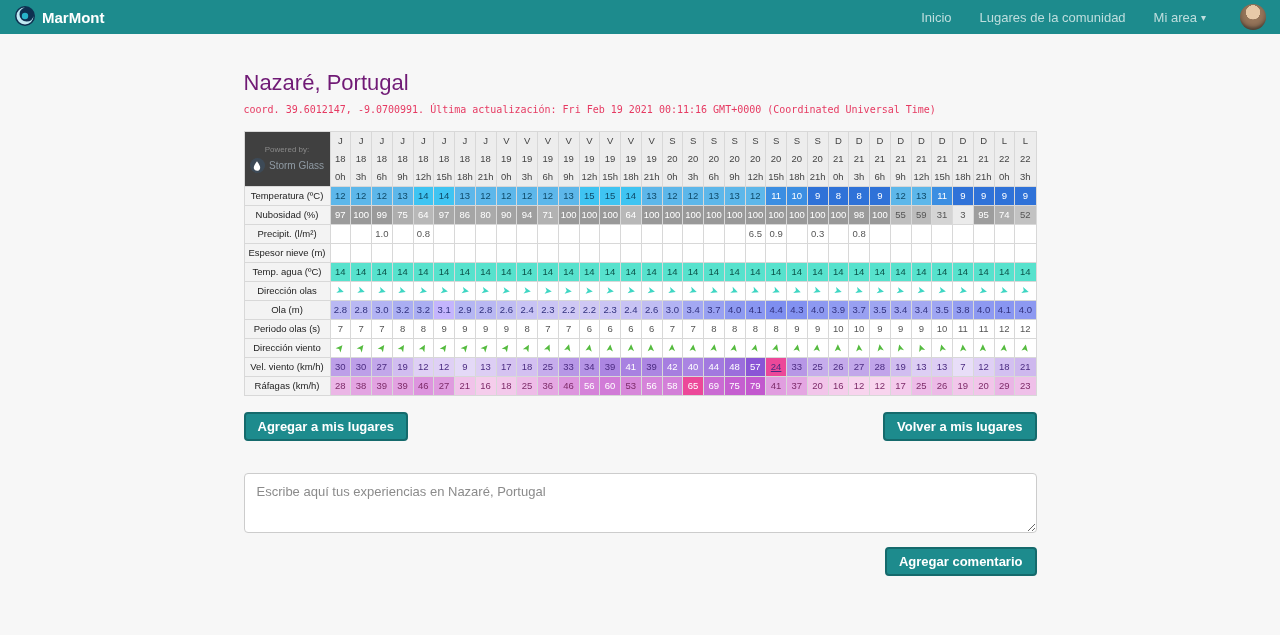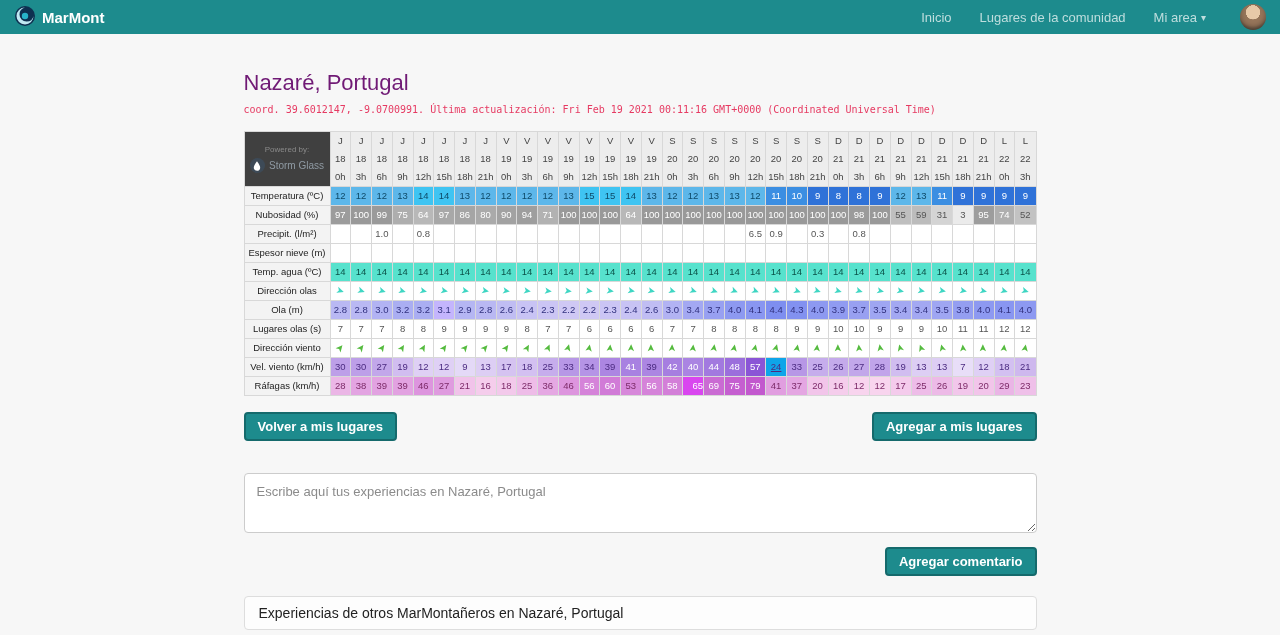--- a/index.html
+++ b/index.html
@@ -571,21 +571,21 @@
           <td style="background: rgb(159, 166, 242); color: rgb(49, 49, 126);">3.5</td>
           <td style="background: rgb(163, 168, 242); color: rgb(49, 49, 126);">3.4</td>
           <td style="background: rgb(163, 168, 242); color: rgb(49, 49, 126);">3.4</td>
           <td style="background: rgb(159, 166, 242); color: rgb(49, 49, 126);">3.5</td>
           <td style="background: rgb(148, 158, 241); color: rgb(49, 49, 126);">3.8</td>
           <td style="background: rgb(141, 153, 241); color: rgb(49, 49, 126);">4.0</td>
           <td style="background: rgb(137, 150, 241); color: rgb(49, 49, 126);">4.1</td>
           <td style="background: rgb(141, 153, 241); color: rgb(49, 49, 126);">4.0</td>
         </tr>
         <tr>
-          <th class="rowlabel">Lugares olas (s)</th>
+          <th class="rowlabel">Periodo olas (s)</th>
           <td style="background: rgb(255, 255, 255); color: rgb(85, 85, 85);">7</td>
           <td style="background: rgb(255, 255, 255); color: rgb(85, 85, 85);">7</td>
           <td style="background: rgb(255, 255, 255); color: rgb(85, 85, 85);">7</td>
           <td style="background: rgb(255, 255, 255); color: rgb(85, 85, 85);">8</td>
           <td style="background: rgb(255, 255, 255); color: rgb(85, 85, 85);">8</td>
           <td style="background: rgb(255, 255, 255); color: rgb(85, 85, 85);">9</td>
           <td style="background: rgb(255, 255, 255); color: rgb(85, 85, 85);">9</td>
           <td style="background: rgb(255, 255, 255); color: rgb(85, 85, 85);">9</td>
           <td style="background: rgb(255, 255, 255); color: rgb(85, 85, 85);">9</td>
           <td style="background: rgb(255, 255, 255); color: rgb(85, 85, 85);">8</td>
@@ -667,21 +667,21 @@
           <td style="background: rgb(183, 151, 230); color: rgb(75, 43, 128);">33</td>
           <td style="background: rgb(181, 148, 230); color: rgb(75, 43, 128);">34</td>
           <td style="background: rgb(172, 134, 226); color: rgb(75, 43, 128);">39</td>
           <td style="background: rgb(168, 129, 225); color: rgb(255, 255, 255);">41</td>
           <td style="background: rgb(172, 134, 226); color: rgb(75, 43, 128);">39</td>
           <td style="background: rgb(166, 126, 224); color: rgb(255, 255, 255);">42</td>
           <td style="background: rgb(170, 132, 226); color: rgb(255, 255, 255);">40</td>
           <td style="background: rgb(162, 121, 223); color: rgb(255, 255, 255);">44</td>
           <td style="background: rgb(155, 110, 220); color: rgb(255, 255, 255);">48</td>
           <td style="background: rgb(138, 85, 214); color: rgb(255, 255, 255);">57</td>
-          <td style="background: #0ea5e9; color: rgb(75, 43, 128); text-decoration: underline;">24</td>
+          <td style="background: #ec4899; color: rgb(75, 43, 128); text-decoration: underline;">24</td>
           <td style="background: rgb(183, 151, 230); color: rgb(75, 43, 128);">33</td>
           <td style="background: rgb(198, 173, 236); color: rgb(75, 43, 128);">25</td>
           <td style="background: rgb(196, 170, 235); color: rgb(75, 43, 128);">26</td>
           <td style="background: rgb(194, 167, 234); color: rgb(75, 43, 128);">27</td>
           <td style="background: rgb(193, 164, 234); color: rgb(75, 43, 128);">28</td>
           <td style="background: rgb(209, 189, 240); color: rgb(75, 43, 128);">19</td>
           <td style="background: rgb(221, 206, 244); color: rgb(75, 43, 128);">13</td>
           <td style="background: rgb(221, 206, 244); color: rgb(75, 43, 128);">13</td>
           <td style="background: rgb(232, 222, 248); color: rgb(75, 43, 128);">7</td>
           <td style="background: rgb(223, 208, 245); color: rgb(75, 43, 128);">12</td>
@@ -700,21 +700,21 @@
           <td style="background: rgb(245, 205, 236); color: rgb(124, 42, 104);">16</td>
           <td style="background: rgb(243, 201, 235); color: rgb(124, 42, 104);">18</td>
           <td style="background: rgb(238, 188, 232); color: rgb(124, 42, 104);">25</td>
           <td style="background: rgb(229, 168, 227); color: rgb(124, 42, 104);">36</td>
           <td style="background: rgb(221, 149, 222); color: rgb(124, 42, 104);">46</td>
           <td style="background: rgb(213, 131, 217); color: rgb(255, 255, 255);">56</td>
           <td style="background: rgb(209, 123, 215); color: rgb(255, 255, 255);">60</td>
           <td style="background: rgb(215, 136, 218); color: rgb(124, 42, 104);">53</td>
           <td style="background: rgb(213, 131, 217); color: rgb(255, 255, 255);">56</td>
           <td style="background: rgb(211, 127, 216); color: rgb(255, 255, 255);">58</td>
-          <td style="background: #d946ef; color: rgb(255, 255, 255); text-align: right;">65</td>
+          <td style="background: #ec4899; color: rgb(255, 255, 255);">65</td>
           <td style="background: rgb(202, 107, 211); color: rgb(255, 255, 255);">69</td>
           <td style="background: rgb(197, 95, 208); color: rgb(255, 255, 255);">75</td>
           <td style="background: rgb(194, 88, 206); color: rgb(255, 255, 255);">79</td>
           <td style="background: rgb(225, 158, 224); color: rgb(124, 42, 104);">41</td>
           <td style="background: rgb(228, 166, 226); color: rgb(124, 42, 104);">37</td>
           <td style="background: rgb(242, 197, 234); color: rgb(124, 42, 104);">20</td>
           <td style="background: rgb(245, 205, 236); color: rgb(124, 42, 104);">16</td>
           <td style="background: rgb(248, 212, 238); color: rgb(124, 42, 104);">12</td>
           <td style="background: rgb(248, 212, 238); color: rgb(124, 42, 104);">12</td>
           <td style="background: rgb(244, 203, 236); color: rgb(124, 42, 104);">17</td>
@@ -722,25 +722,24 @@
           <td style="background: rgb(237, 186, 231); color: rgb(124, 42, 104);">26</td>
           <td style="background: rgb(242, 199, 235); color: rgb(124, 42, 104);">19</td>
           <td style="background: rgb(242, 197, 234); color: rgb(124, 42, 104);">20</td>
           <td style="background: rgb(234, 181, 230); color: rgb(124, 42, 104);">29</td>
           <td style="background: rgb(239, 192, 233); color: rgb(124, 42, 104);">23</td>
         </tr>
       </tbody>
     </table>
 
   <div class="btn-row">
+    <button class="btn">Agregar a mis lugares</button>
     <button class="btn">Volver a mis lugares</button>
-    <button class="btn">Agregar a mis lugares</button>
   </div>
 
   <textarea class="comment-box" placeholder="Escribe aquí tus experiencias en Nazaré, Portugal" style=""></textarea>
 
   <div class="comment-btn-row">
     <button class="btn">Agregar comentario</button>
   </div>
 
-  <div class="exp-box">Experiencias de otros MarMontañeros en Nazaré, Portugal</div>
 
 </main>
 
 </body></html>

